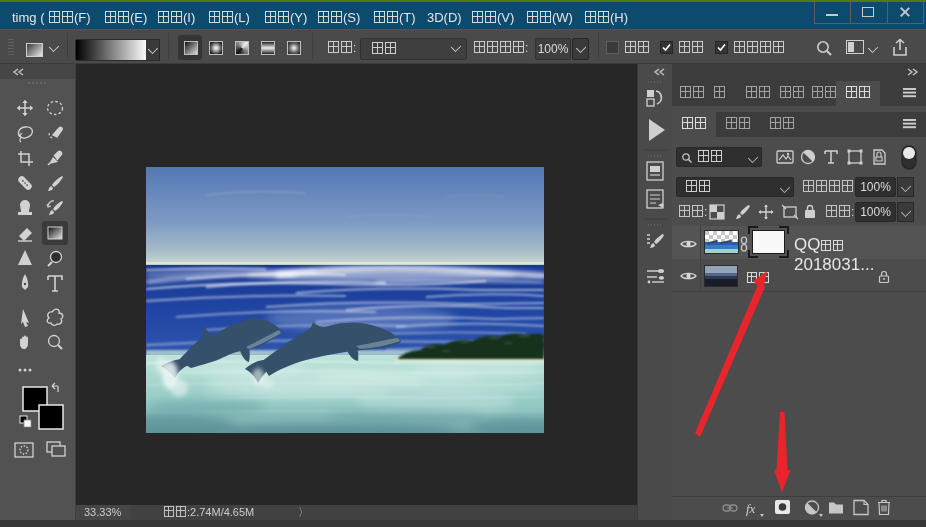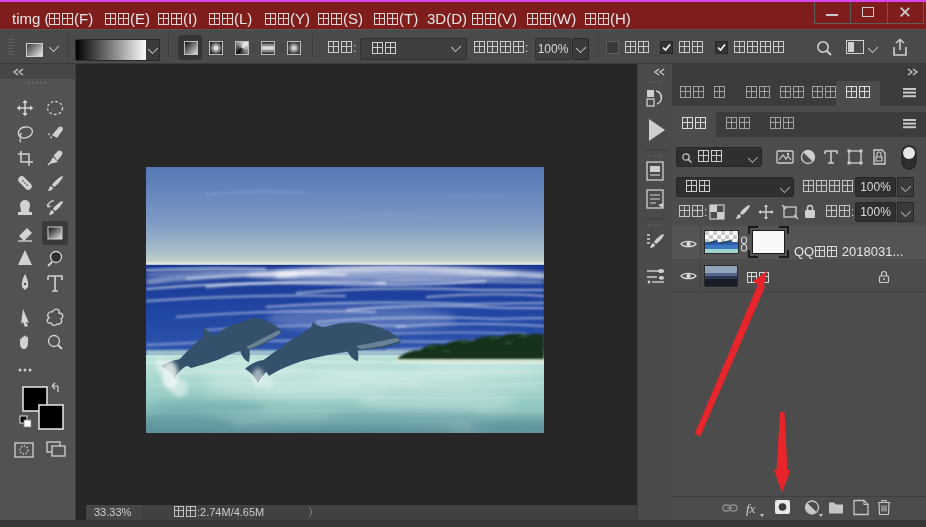--- a/index.html
+++ b/index.html
@@ -1,39 +1,39 @@
 <!DOCTYPE html>
 <html><head>
 <meta charset="utf-8">
 <style>
   html,body{margin:0;padding:0;width:926px;height:527px;overflow:hidden;background:#272727;
     font-family:"Liberation Sans",sans-serif;-webkit-font-smoothing:antialiased}
   .abs{position:absolute}
-  #menubar{position:absolute;left:0;top:0;width:926px;height:29px;background:#7f1d1d;border-top:2px solid #d946ef;box-sizing:border-box;color:#e3e3e3;font-size:15px}
+  #menubar{position:absolute;left:0;top:0;width:926px;height:29px;background:#0c4a6e;border-top:2px solid #4d7c0f;box-sizing:border-box;color:#e3e3e3;font-size:13px}
   .mi{position:absolute;top:8px;white-space:nowrap;color:#e6e6e6}
   
   .cjk{position:relative;display:inline-block;width:9px;height:10px;border:1px solid currentColor;vertical-align:-1px;opacity:.92;margin:0 1px}
   .cjk::before{content:"";position:absolute;left:0;right:0;top:4px;border-top:1px solid currentColor}
   .cjk::after{content:"";position:absolute;top:0;bottom:0;left:4px;border-left:1px solid currentColor}
   .cjk.s{width:8px;height:9px}
   .cjk.s::before{top:3px}
   .cjk.s::after{left:3px}
   #winbtns{position:absolute;right:2px;top:0;width:108px;height:21px;border:1px solid #5d5d5d;border-top:none;display:flex}
   #winbtns .wb{flex:1;position:relative;border-right:1px solid #5d5d5d}
   #winbtns .wb:last-child{border-right:none}
   #optbar{position:absolute;left:0;top:29px;width:926px;height:35px;background:#4a4a4a;border-top:1px solid #555;border-bottom:1px solid #3a3a3a;box-sizing:border-box;color:#d6d6d6;font-size:12px}
   .vsep{position:absolute;top:3px;height:26px;width:1px;background:#3e3e3e}
   .field{position:absolute;background:#2f2f2f;border:1px solid #282828;border-radius:2px;box-sizing:border-box;color:#dcdcdc}
   .chev{position:absolute;width:7px;height:7px;border-left:1px solid #cfcfcf;border-bottom:1px solid #cfcfcf;transform:rotate(-45deg) scale(1,.8)}
   #toolbar{position:absolute;left:0;top:64px;width:76px;height:456px;background:#525252;border-right:1px solid #404040;box-sizing:border-box}
   #docarea{position:absolute;left:76px;top:64px;width:561px;height:463px}
   #tabbar{position:absolute;left:0;top:0;width:561px;height:20px;background:#313131}
   #doctab{position:absolute;left:0;top:0;width:468px;height:20px;background:#454545;color:#d2d2d2;font-size:11px;line-height:20px;white-space:nowrap;overflow:hidden}
   #canvas{position:absolute;left:0;top:20px;width:561px;height:421px;background:#272727}
-  #statusbar{position:absolute;left:10px;top:441px;width:561px;height:15px;background:#414141;color:#cccccc;font-size:11px;line-height:15px}
+  #statusbar{position:absolute;left:0;top:441px;width:561px;height:15px;background:#414141;color:#cccccc;font-size:11px;line-height:15px}
   #bottomstrip{position:absolute;left:0;top:520px;width:926px;height:7px;background:#373737}
   #ministrip{position:absolute;left:637px;top:64px;width:35px;height:456px;background:#4a4a4a;border-left:1px solid #3a3a3a;box-sizing:border-box}
   #rightpanel{position:absolute;left:672px;top:64px;width:254px;height:456px;background:#4c4c4c}
   .tabhdr{position:absolute;left:0;width:254px;background:#3c3c3c}
   .ptab{position:absolute;top:0;height:100%;font-size:12px;color:#ababab;text-align:center}
   .ptab.act{background:#4c4c4c;color:#e8e8e8}
   svg{display:block}
 </style>
 </head>
 <body>
@@ -542,21 +542,21 @@
 
   <svg class="abs" style="left:67px;top:172px" width="10" height="16" fill="none" stroke="#cfcfcf" stroke-width="1.2">
       <rect x="2.5" y="1" width="5" height="6.5" rx="2.5"></rect>
       <rect x="2.5" y="8.5" width="5" height="6.5" rx="2.5"></rect>
     </svg>
 
   <div class="abs" style="left:80px;top:166px;width:33px;height:24px;background:#f8f8f8;border:1px solid #1c1c1c;box-sizing:border-box"></div>
   <svg class="abs" style="left:76px;top:162px" width="41" height="32" fill="none" stroke="#1a1a1a" stroke-width="2">
       <path d="M1 8 L1 1 L10 1 M31 1 L40 1 L40 8 M40 24 L40 31 L31 31 M10 31 L1 31 L1 24"></path>
     </svg>
-  <span class="abs" style="left:122px;top:180px;font-size:13px;color:#e6e6e6">QQ<span class="cjk s"></span><span class="cjk s"></span> 2018031...</span>
+  <span class="abs" style="left:122px;top:171px;font-size:17px;color:#e6e6e6">QQ<span class="cjk s"></span><span class="cjk s"></span> 2018031...</span>
   <svg class="abs" style="left:8px;top:206px" width="17" height="12" fill="none" stroke="#d8d8d8" stroke-width="1.2">
       <path d="M1 6 C 4 2.5 13 2.5 16 6 C 13 9.5 4 9.5 1 6 Z"></path>
       <circle cx="8.5" cy="6" r="2.2" fill="#d8d8d8" stroke="none"></circle>
     </svg>
 
   <div class="abs" style="left:32px;top:201px;width:34px;height:22px;border:1px solid #2a2a2a;box-sizing:border-box;background:linear-gradient(180deg,#92a4ba 0 34%,#51668a 34% 48%,#2e3950 48% 66%,#181d28 66% 100%)"></div>
   <span class="abs" style="left:74px;top:208px;font-size:11px;color:#e6e6e6"><span class="cjk s"></span><span class="cjk s"></span></span>
   <svg class="abs" style="left:205px;top:206px" width="14" height="14" fill="none" stroke="#c9c9c9" stroke-width="1.2">
       <path d="M4.5 6 L4.5 4 A 2.5 2.5 0 0 1 9.5 4 L9.5 6"></path>
       <rect x="2.5" y="6" width="9" height="6.5" rx="1"></rect>

